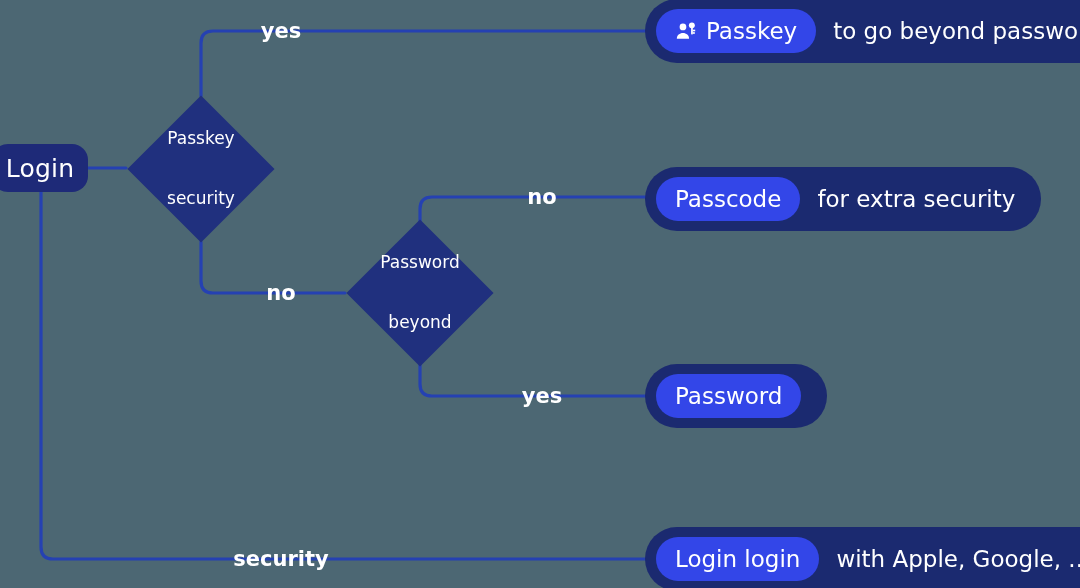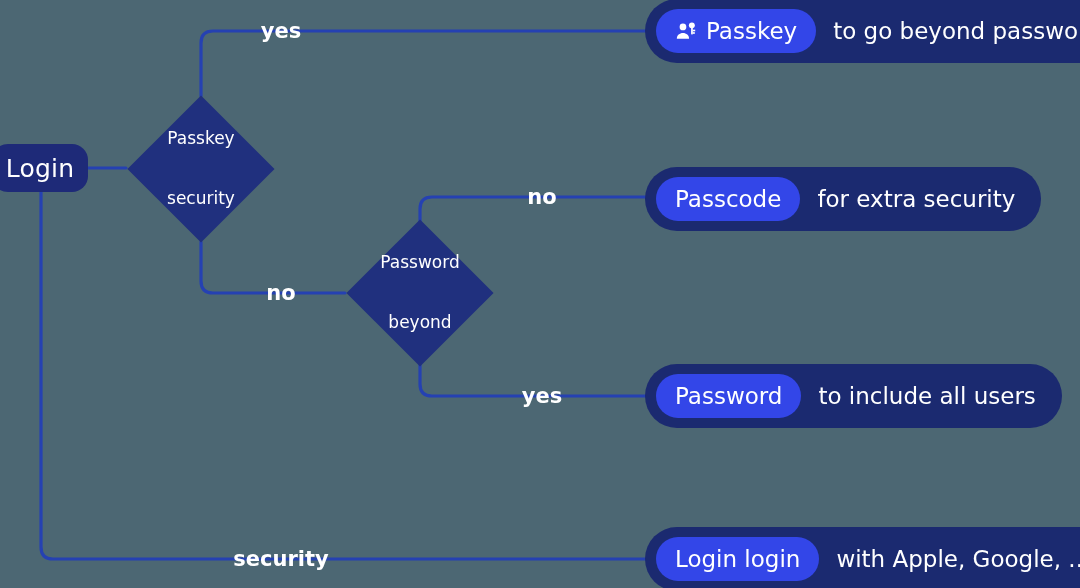--- a/index.html
+++ b/index.html
@@ -199,21 +199,20 @@
     <div class="chip">
       <span>Passcode</span>
     </div>
     <span class="tail">for extra security</span>
   </div>
 
   <div class="outcome" style="left:645px; top:364px;">
     <div class="chip">
       <span>Password</span>
     </div>
-    <span class="tail">to include all users</span>
   </div>
 
   <div class="outcome" style="left:645px; top:527px;">
     <div class="chip">
       <span>Login login</span>
     </div>
     <span class="tail">with Apple, Google, ...</span>
   </div>
 
 </div>

